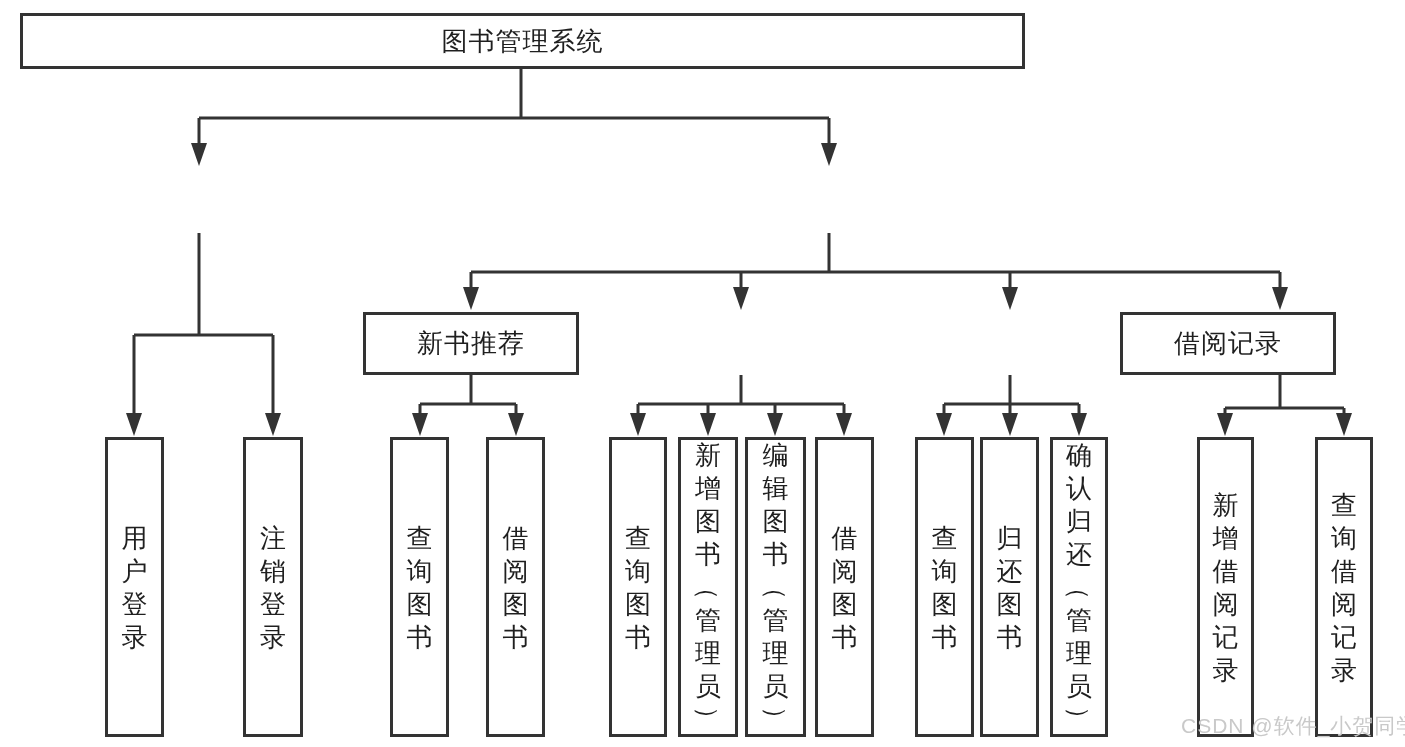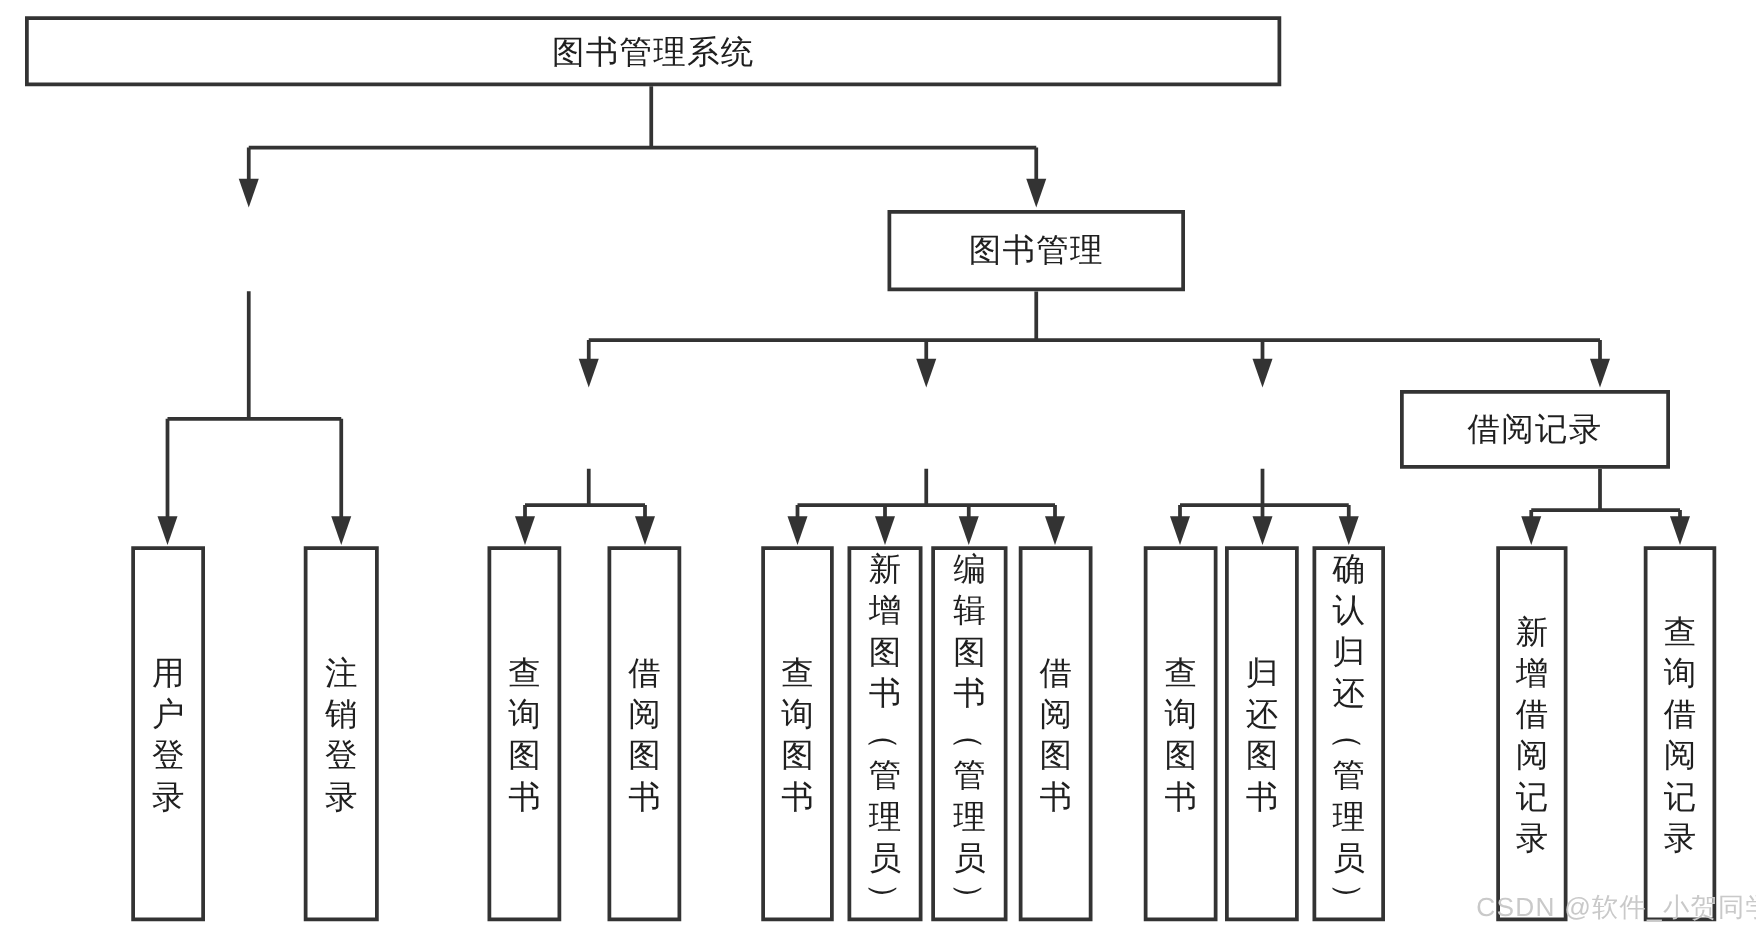--- a/index.html
+++ b/index.html
@@ -66,24 +66,24 @@
       <polygon class="ahead" points="1071,413 1087,413 1079,436"></polygon>
       <polygon class="ahead" points="1217,413 1233,413 1225,436"></polygon>
       <polygon class="ahead" points="1336,413 1352,413 1344,436"></polygon>
     </g>
   </svg>
 
   <div class="node" style="left:20px;top:13px;width:1005px;height:56px">
     <span class="hlabel">图书管理系统</span>
   </div>
 
-  <div class="node" style="left:710px;top:168px;width:238px;height:65px">
-    <span class="hlabel">图书管理</span>
-  </div>
-
+
+  <div class="node" style="left:363px;top:312px;width:216px;height:63px">
+    <span class="hlabel">新书推荐</span>
+  </div>
   <div class="node" style="left:1120px;top:312px;width:216px;height:63px">
     <span class="hlabel">借阅记录</span>
   </div>
 
   <div class="node" style="left:105px;top:437px;width:59px;height:300px">
     <div class="vtext">
         <span>用</span>
         <span>户</span>
         <span>登</span>
         <span>录</span>

